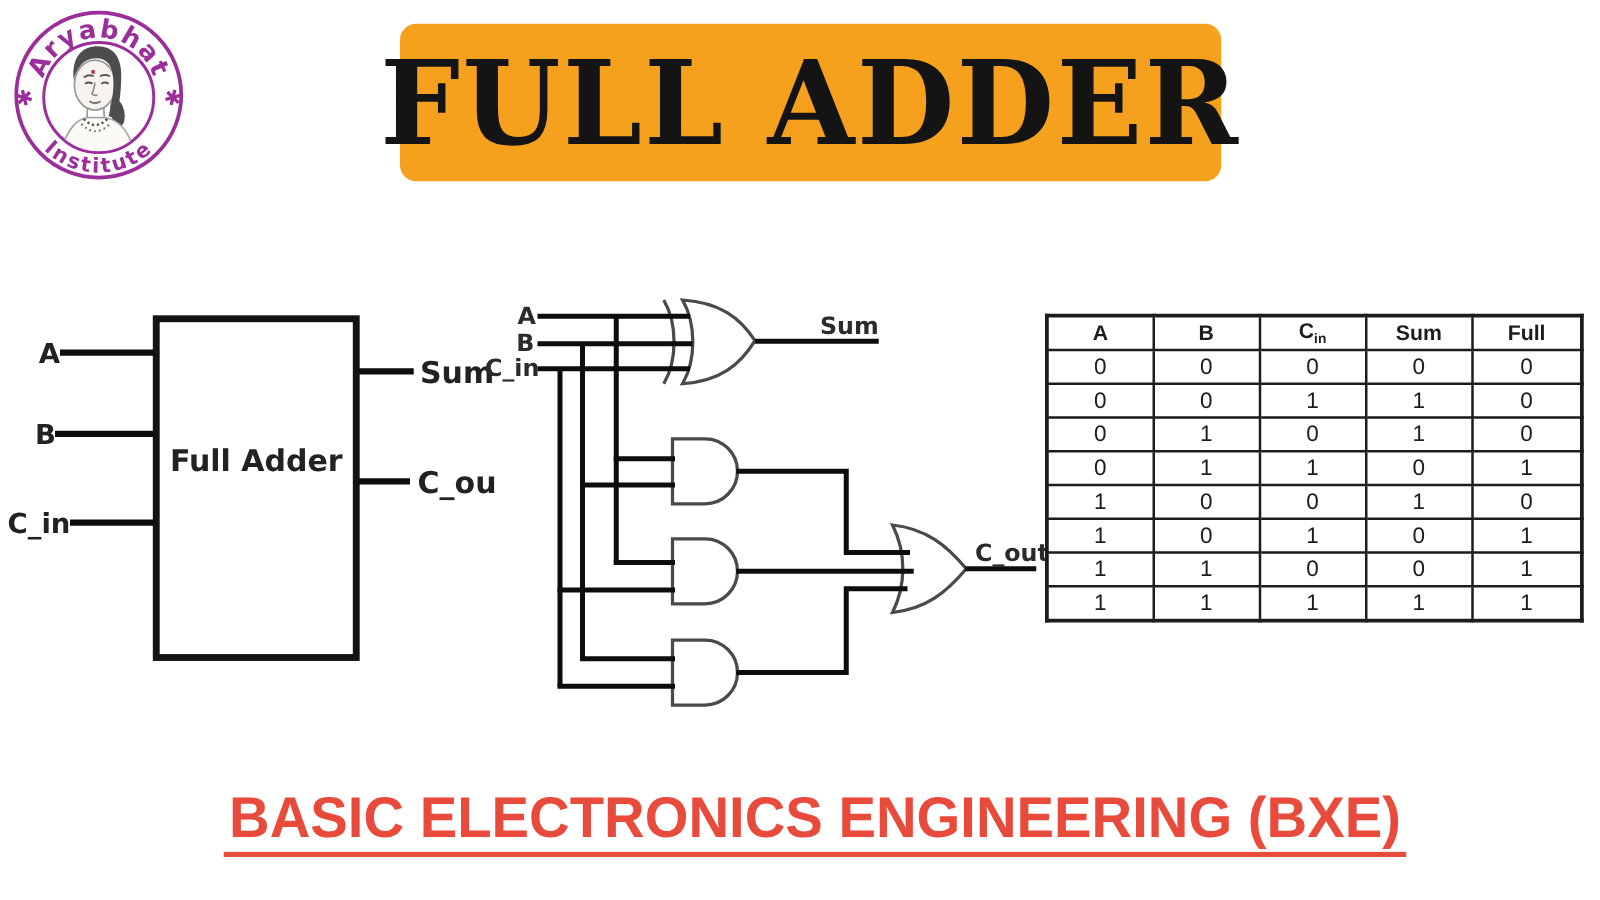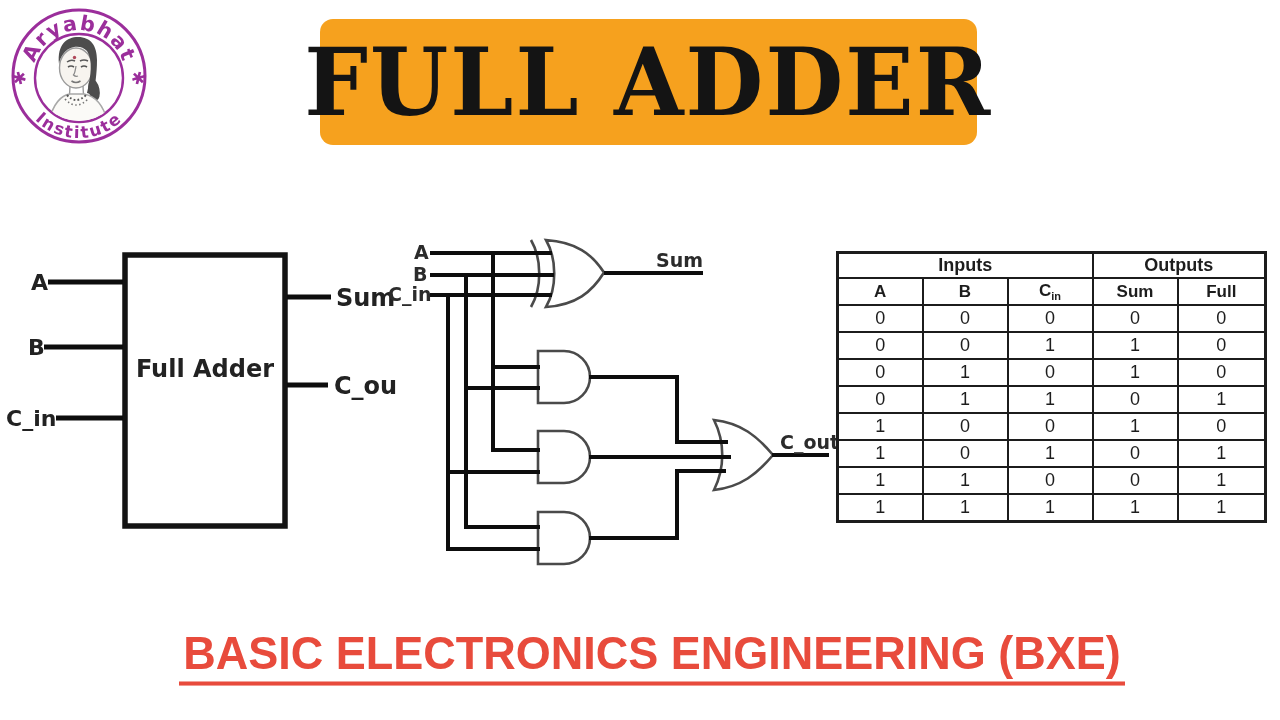--- a/index.html
+++ b/index.html
@@ -149,24 +149,20 @@
 <table class="truth-table">
   <colgroup>
     <col style="width:85px">
       <col style="width:85px">
       <col style="width:85px">
     <col style="width:85px">
       <col style="width:88px">
   </colgroup>
   <thead>
     <tr>
-        <th colspan="3" class="th-group">Inputs</th>
-        <th colspan="2" class="th-group">Outputs</th>
-      </tr>
-    <tr>
         <th>A</th>
         <th>B</th>
         <th>C<sub>in</sub></th>
         <th>Sum</th>
         <th>Full</th>
       </tr>
   </thead>
   <tbody>
       <tr>
         <td>0</td>

